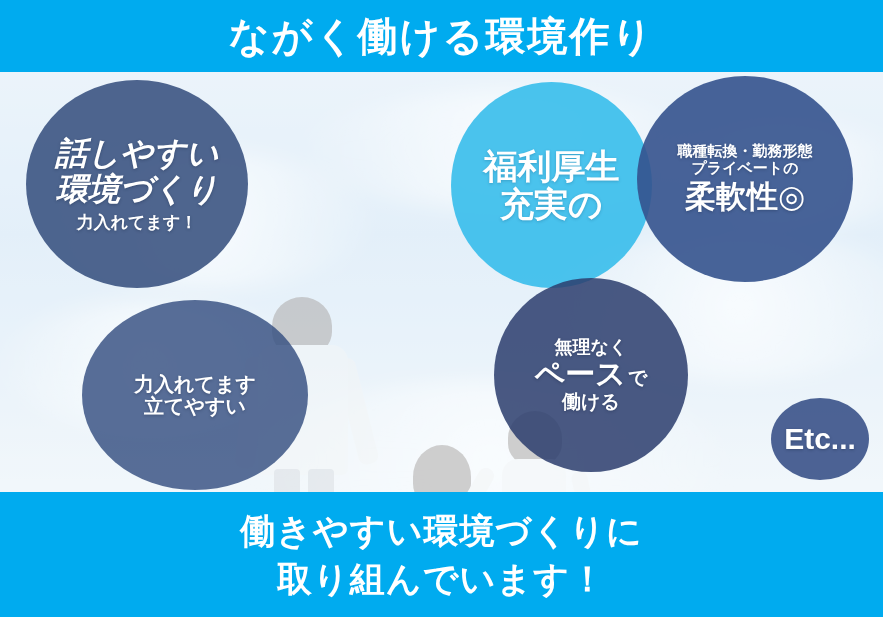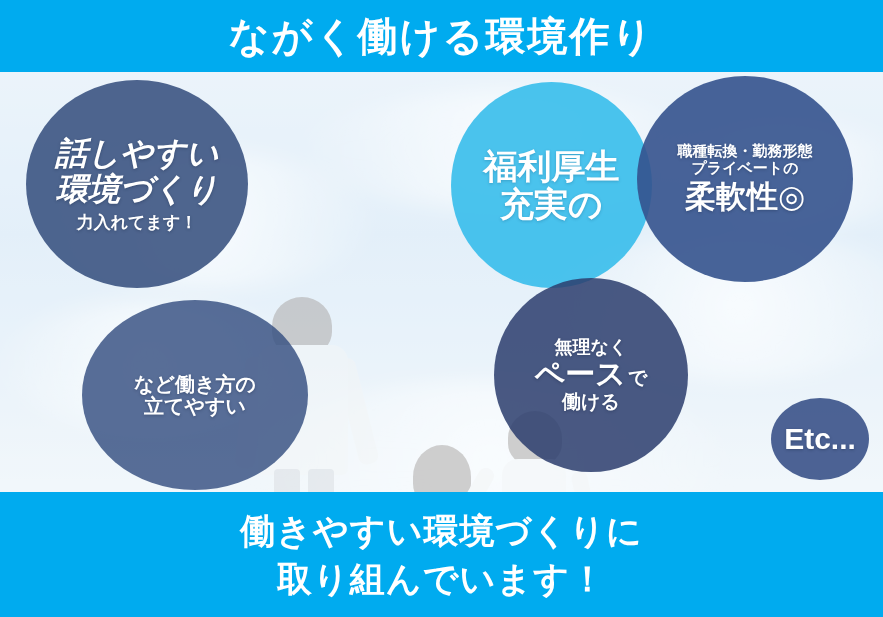--- a/index.html
+++ b/index.html
@@ -255,21 +255,21 @@
     <div class="ln big">充実の</div>
   </div>
 
   <div class="bubble b-flex">
     <div class="ln tiny">職種転換・勤務形態</div>
     <div class="ln tiny">プライベートの</div>
     <div class="ln big">柔軟性◎</div>
   </div>
 
   <div class="bubble b-private">
-    <div class="ln small">など働き方の</div>
+    <div class="ln small">力入れてます</div>
     <div class="ln small">立てやすい</div>
   </div>
 
   <div class="bubble b-pace">
     <div class="ln tiny">無理なく</div>
     <div class="pace-row">
       <span class="ln big">ペース</span>
       <span class="suffix">で</span>
     </div>
     <div class="ln small">働ける</div>

